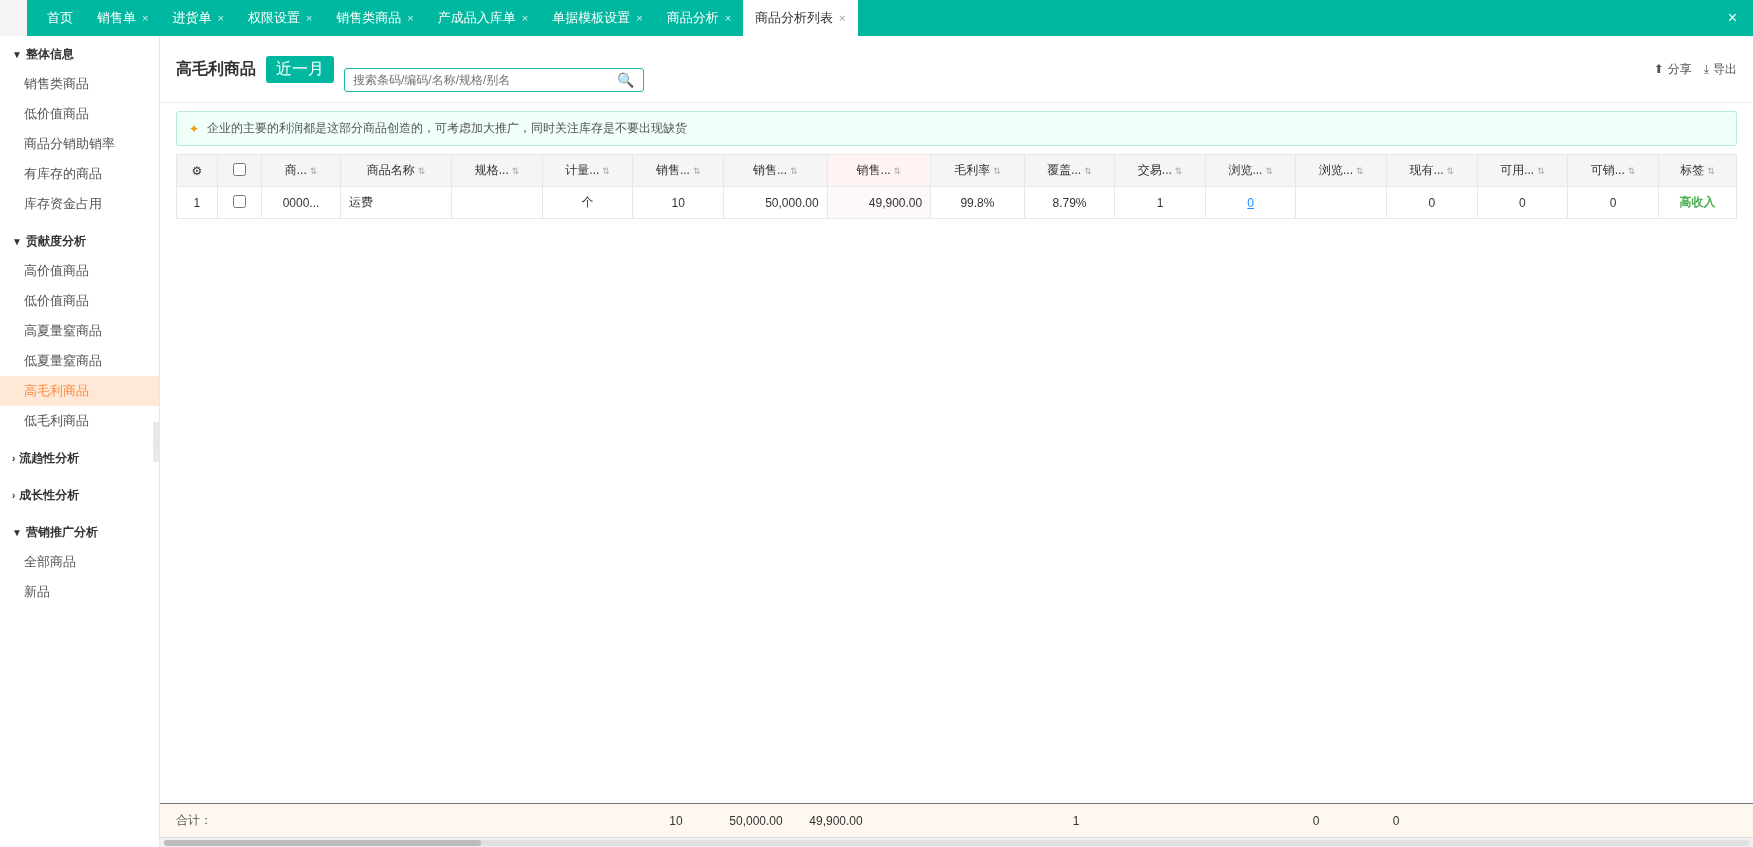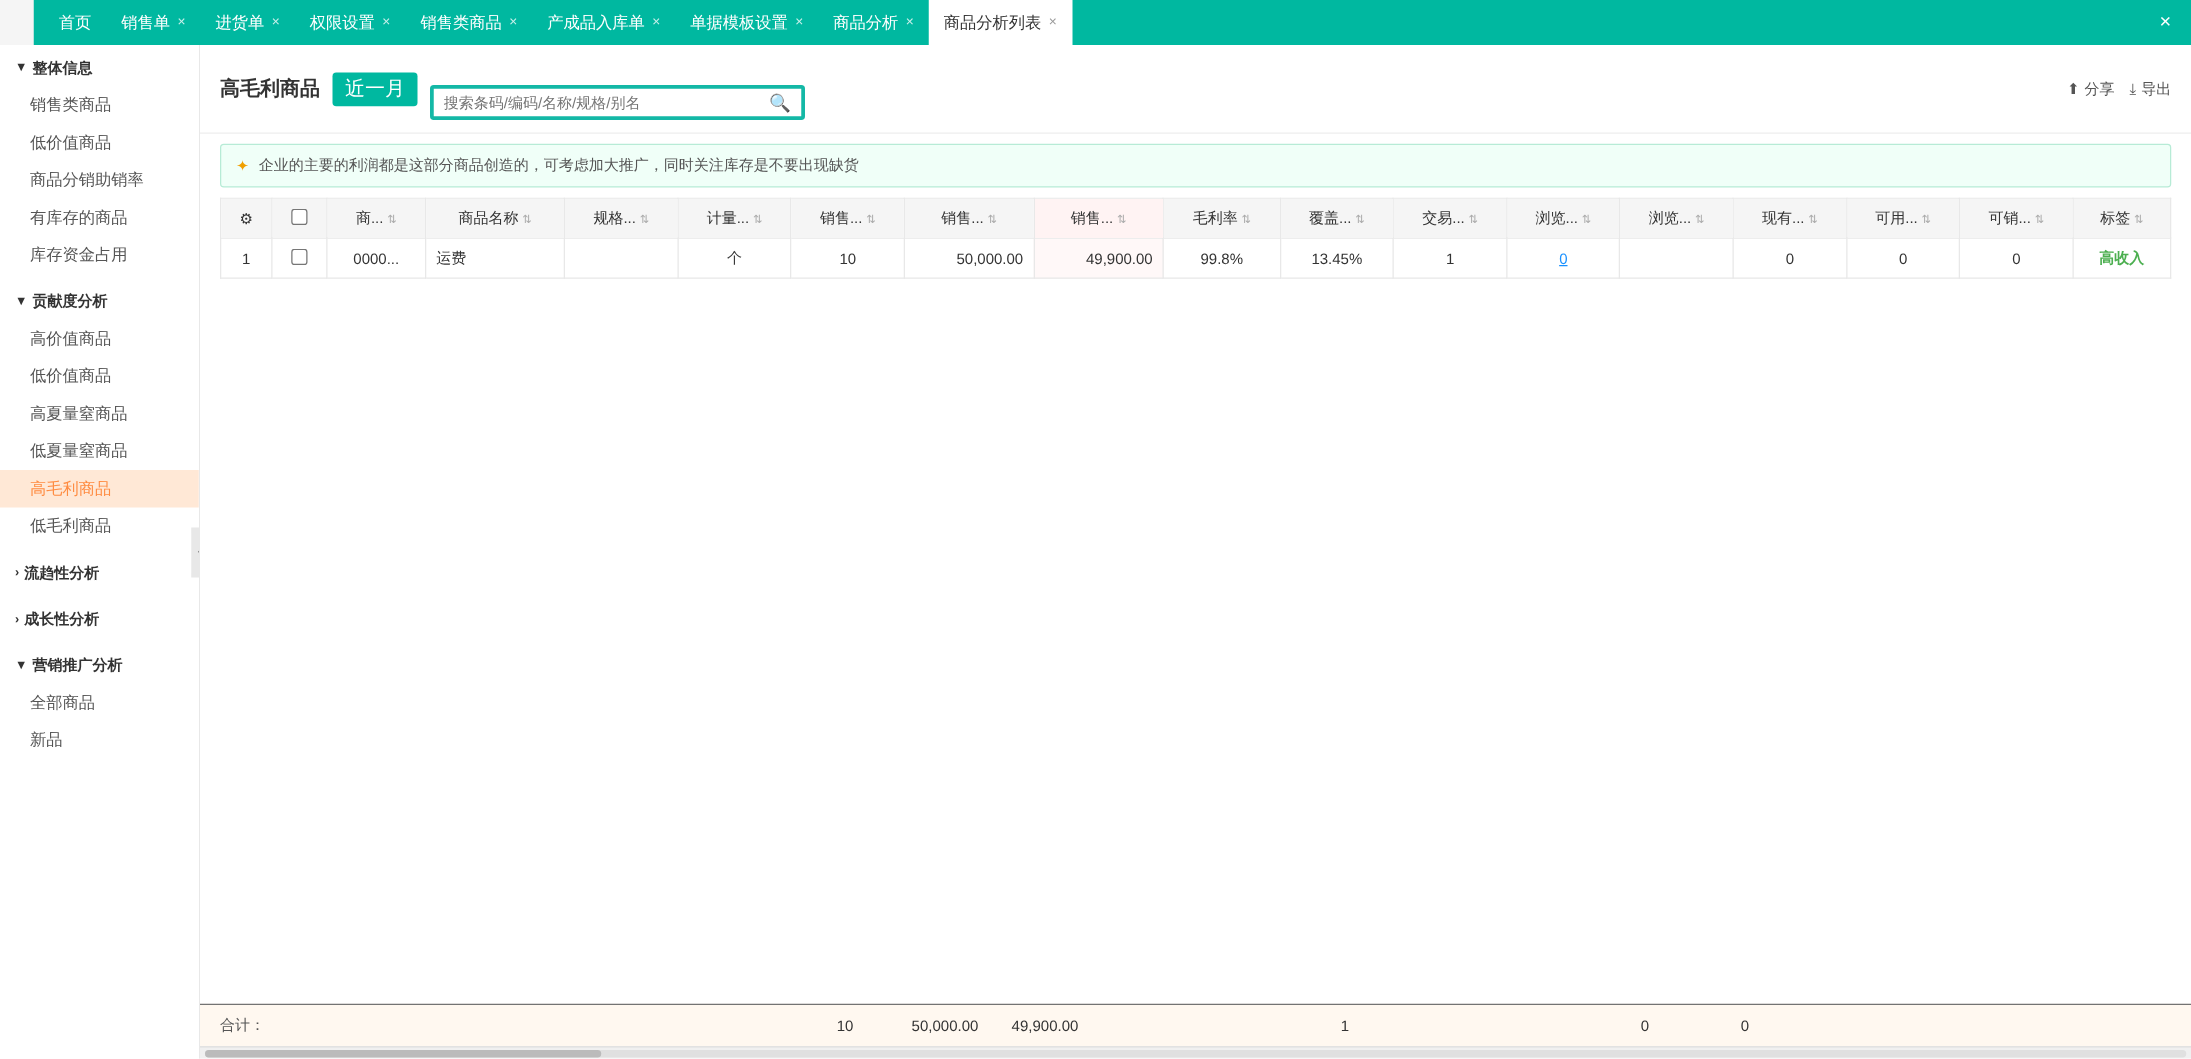--- a/index.html
+++ b/index.html
@@ -132,21 +132,21 @@
       color: white;
       border: none;
       padding: 3px 10px;
       border-radius: 3px;
       cursor: pointer;
       font-size: 16px;
     }
     .search-box {
       display: flex;
       align-items: center;
-      border: 3px solid #14b8a6;
+      border: 1px solid #14b8a6;
       border-radius: 3px;
       padding: 3px 8px;
       flex: 1;
       max-width: 300px;
       margin-top: 22px;
     }
     .search-box input {
       border: none;
       outline: none;
       font-size: 12px;
@@ -526,21 +526,21 @@
       <td>1</td>
       <td><input type="checkbox" style=""></td>
       <td>0000...</td>
       <td class="text-left">运费</td>
       <td></td>
       <td>个</td>
       <td>10</td>
       <td class="text-right">50,000.00</td>
       <td class="text-right" style="background:#fff8f8;">49,900.00</td>
       <td>99.8%</td>
-      <td>13.45%</td>
+      <td>8.79%</td>
       <td>1</td>
       <td><span class="link-blue">0</span></td>
       <td></td>
       <td>0</td>
       <td>0</td>
       <td>0</td>
       <td><span class="tag-high" style="color:#4caf50">高收入</span></td>
     </tr>
           </tbody>
       </table>

